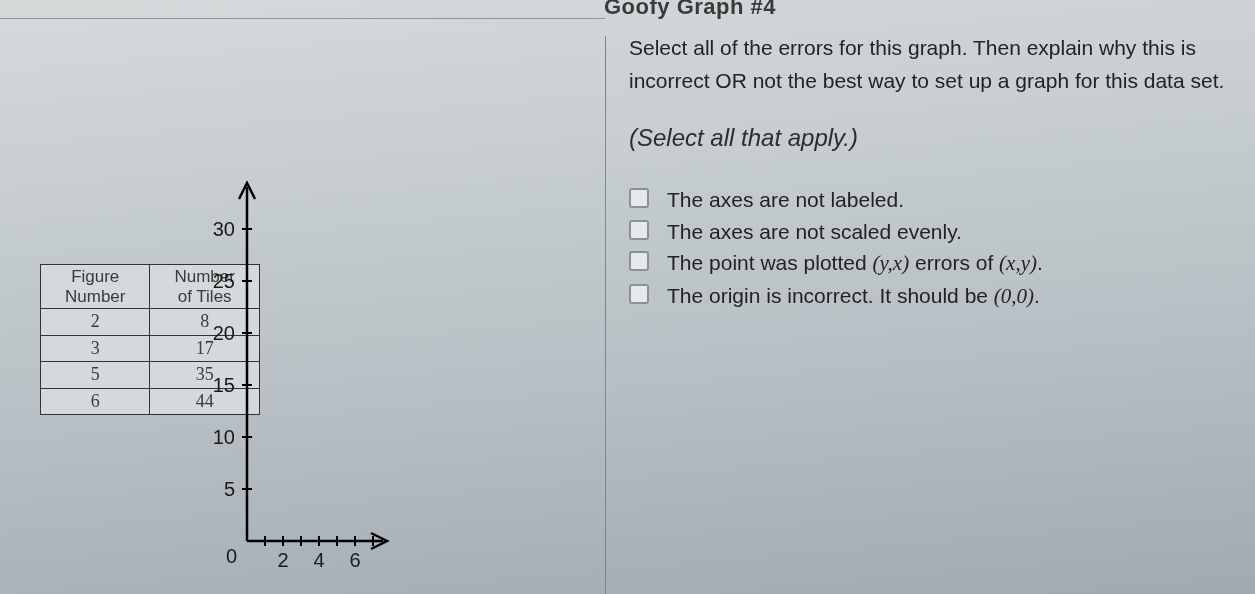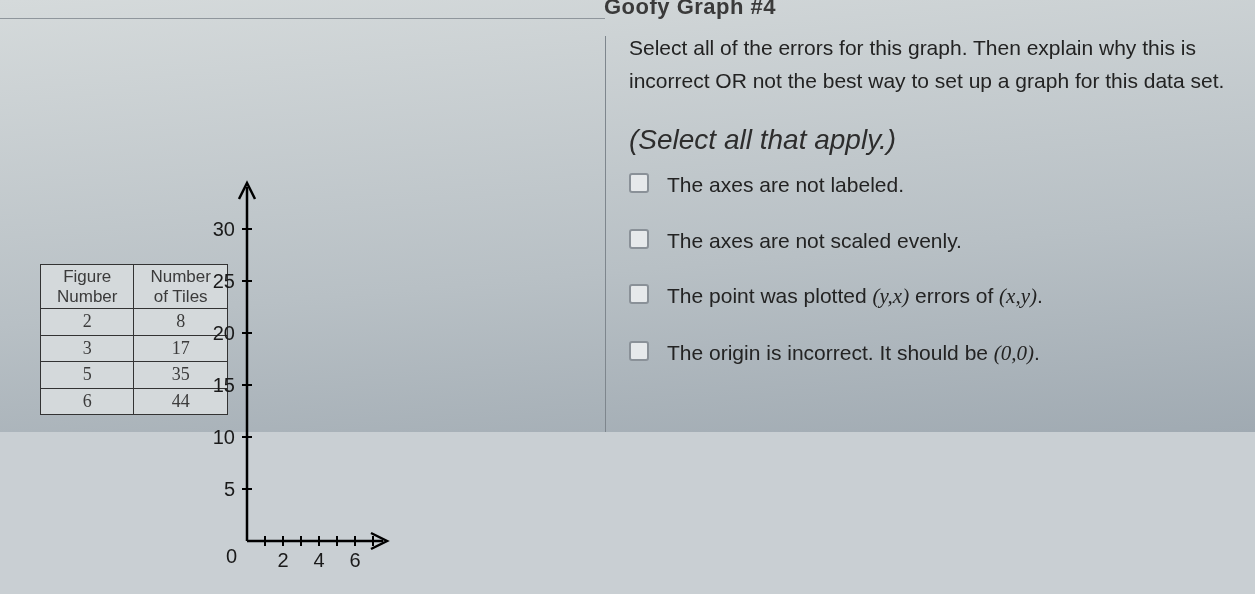--- a/index.html
+++ b/index.html
@@ -8,21 +8,21 @@
     padding: 0;
     font-family: Arial, Helvetica, sans-serif;
     background: #c9cfd3;
     width: 1255px;
     height: 594px;
     overflow: hidden;
     color: #2a2a2a;
   }
   .page {
     width: 1255px;
-    height: 432px;
+    height: 594px;
     position: relative;
     background: linear-gradient(175deg, #d5dadb 0%, #b8c0c5 60%, #a0aab2 100%);
   }
   .header {
     position: absolute;
     top: -6px;
     left: 490px;
     width: 400px;
     font-size: 22px;
     font-weight: bold;
@@ -60,21 +60,21 @@
     position: absolute;
     left: 40px;
     top: 245px;
     border-collapse: collapse;
     font-family: "Comic Sans MS", "Segoe Script", cursive;
     font-size: 18px;
     color: #3b3b3b;
   }
   .data-table th, .data-table td {
     border: 1px solid #333;
-    padding: 2px 16px;
+    padding: 2px 24px;
     text-align: center;
     background: #d4d9db;
     min-width: 68px;
     line-height: 1.2;
   }
   .data-table th {
     font-weight: normal;
     font-family: Arial, sans-serif;
     font-size: 17px;
     line-height: 1.15;
@@ -107,29 +107,28 @@
     text-anchor: end;
   }
   
   .prompt {
     font-size: 21px;
     line-height: 1.55;
     color: #232323;
     margin-bottom: 27px;
   }
   .hint {
-    font-size: 28px;
+    font-size: 24px;
     font-style: italic;
     color: #2d2d2d;
-    margin-bottom: 13px;
+    margin-bottom: 32px;
   }
   .options {
     display: flex;
     flex-direction: column;
-    gap: 24px;
   }
   .option {
     display: flex;
     align-items: flex-start;
     gap: 18px;
   }
   .checkbox {
     width: 20px;
     height: 20px;
     border: 2px solid #8a9198;

